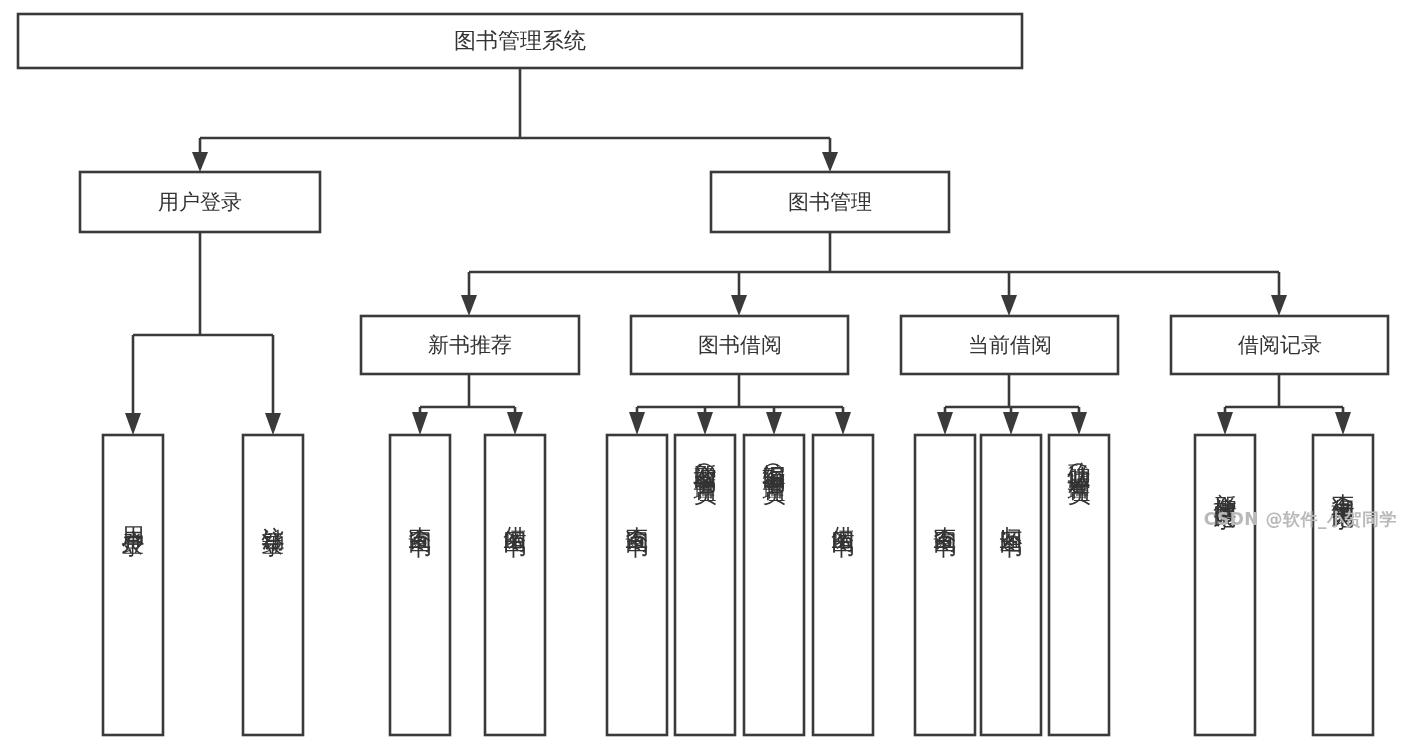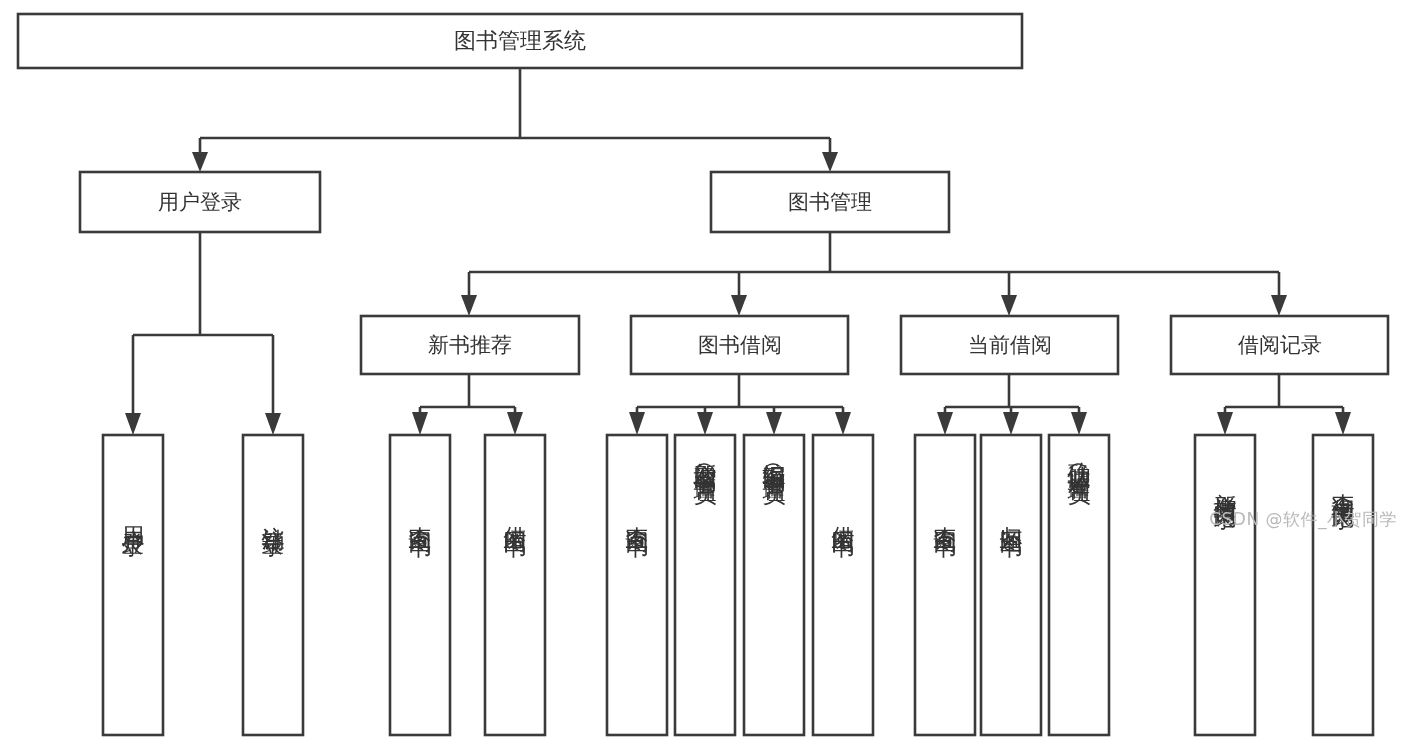--- a/index.html
+++ b/index.html
@@ -69,20 +69,21 @@
   }
   #watermark {
     position: absolute;
     right: 8px;
     bottom: 6px;
     color: #b9b9b9;
     font-size: 17px;
     font-family: "DejaVu Sans", "Liberation Sans", sans-serif;
     white-space: nowrap;
     letter-spacing: 0.5px;
+    font-weight: bold;
   }
 </style>
 </head>
 <body>
 
 <div id="diagram-root">
 
   <svg id="tree-svg" viewBox="0 0 1405 747">
     <defs></defs>
 

